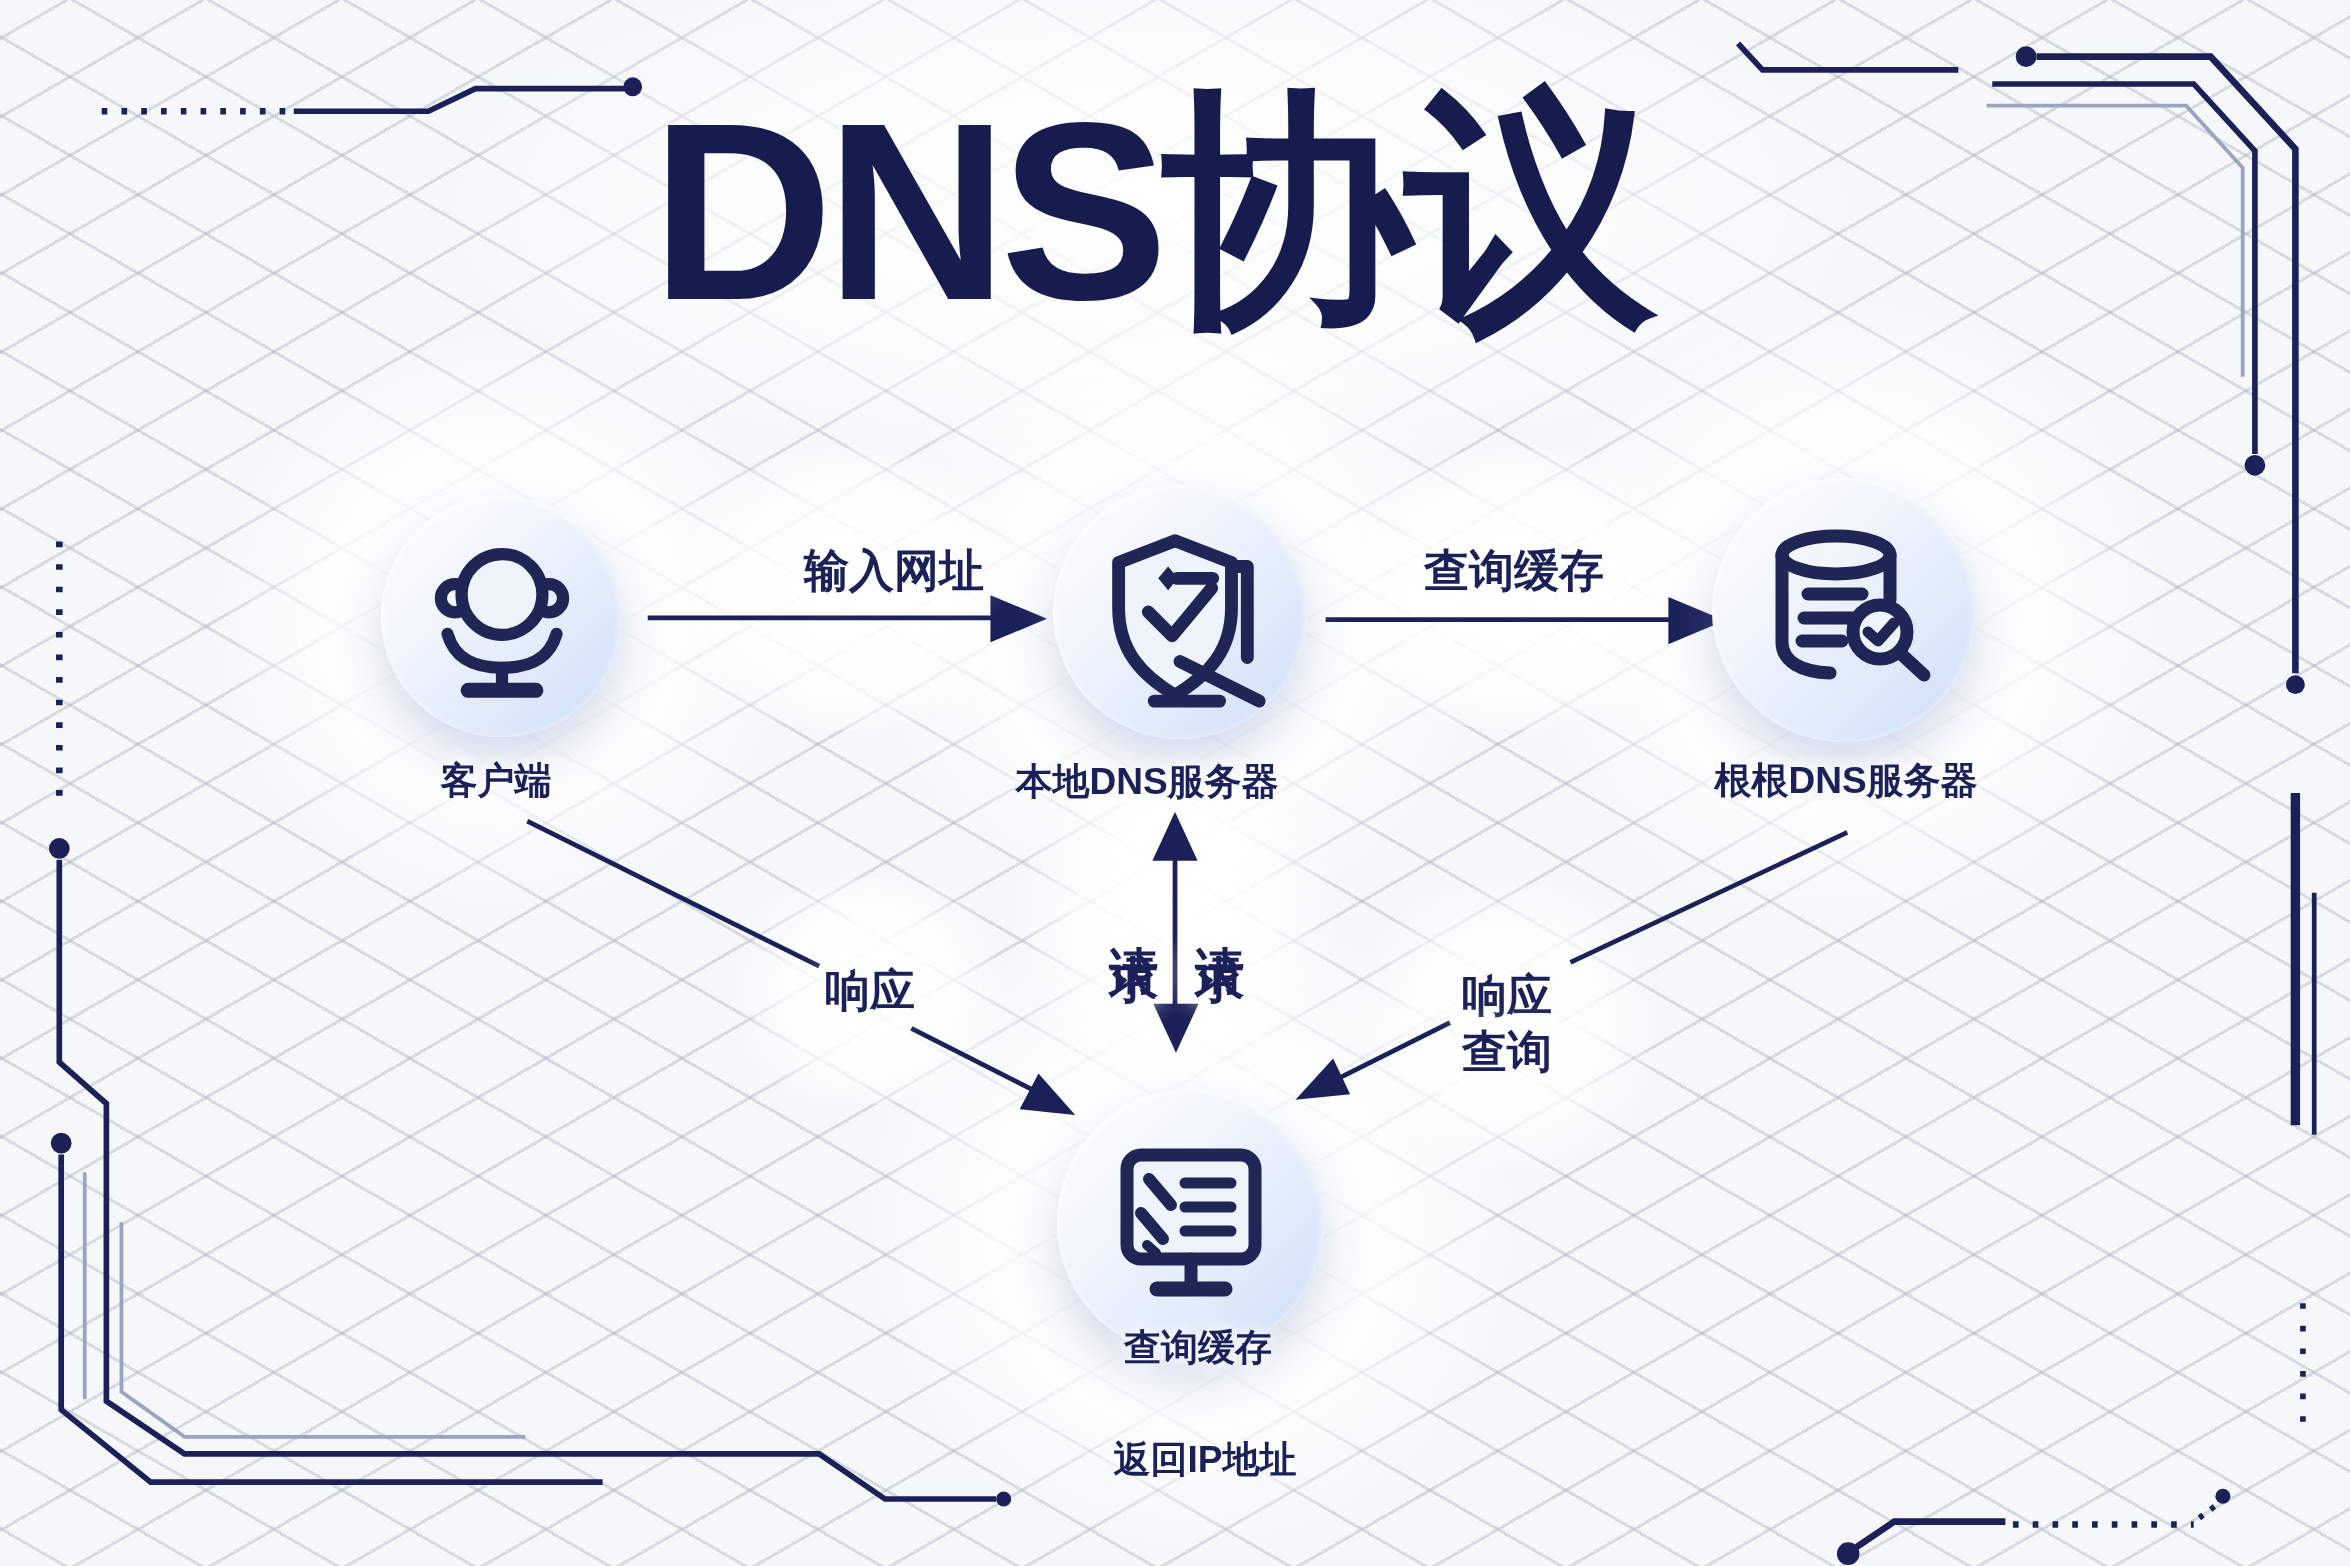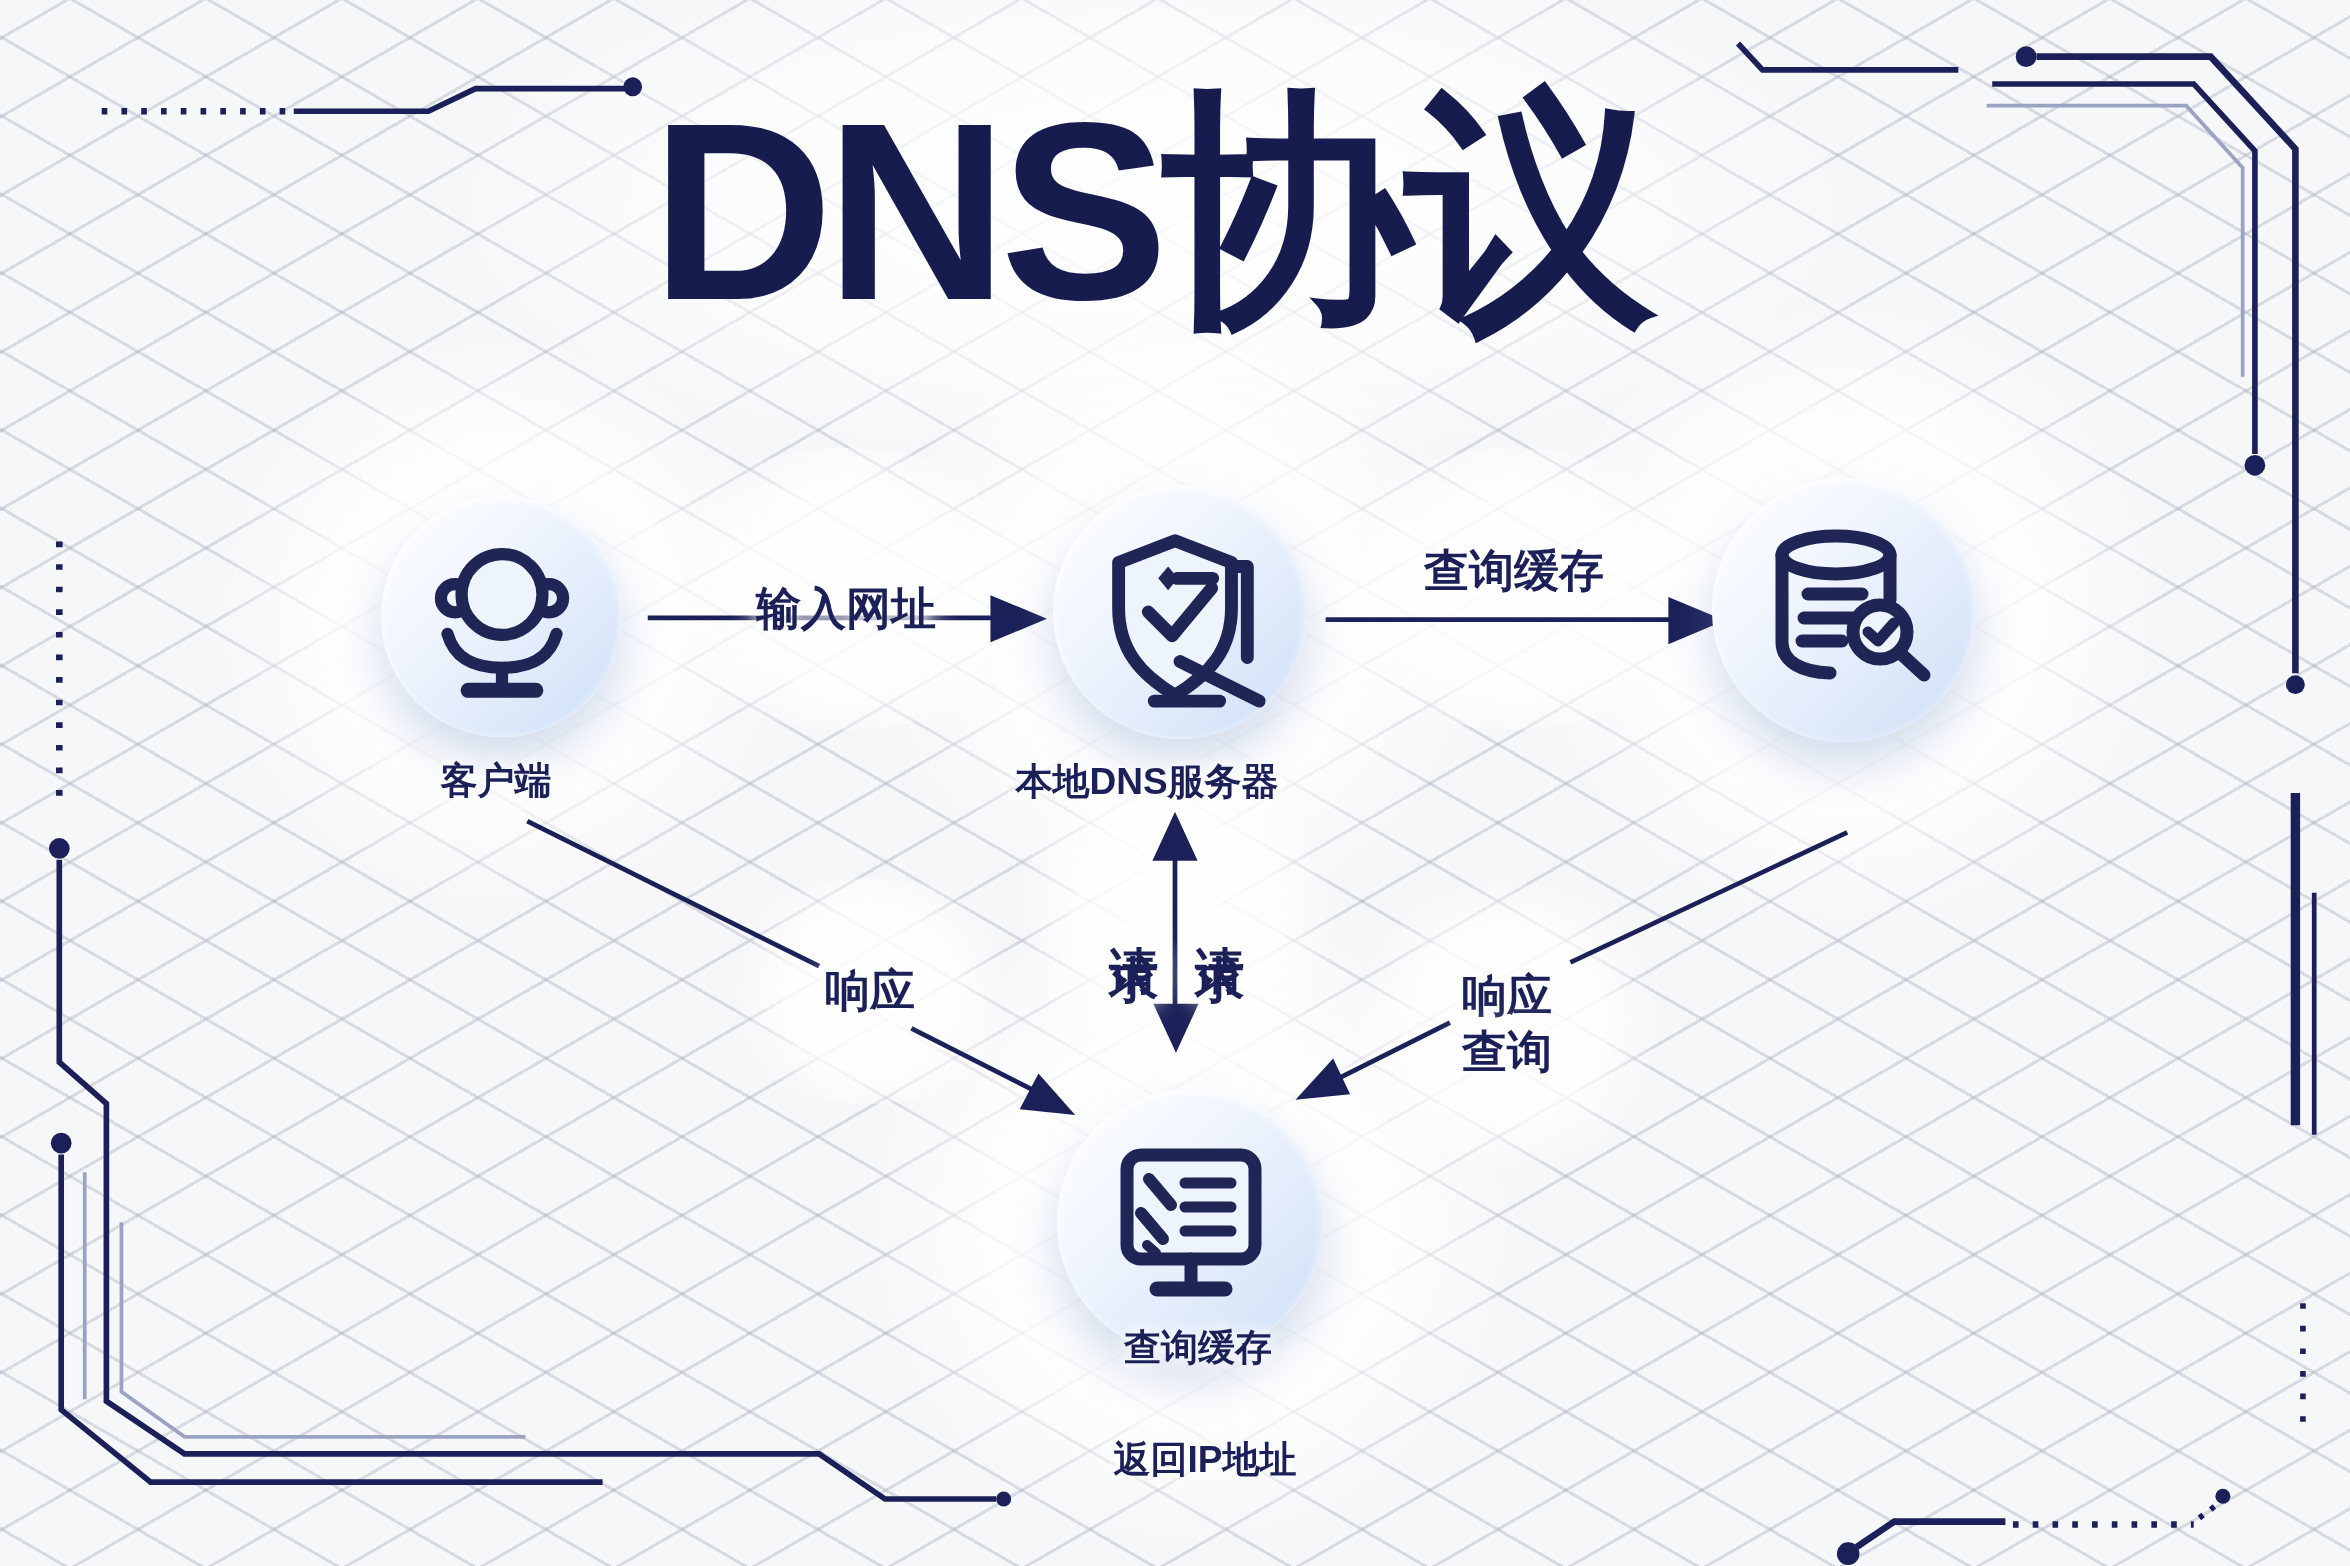--- a/index.html
+++ b/index.html
@@ -203,20 +203,21 @@
           <path d="M64,84 H118"></path>
           <path d="M60,108 H110"></path>
           <path d="M58,131 H98"></path>
           <circle cx="136" cy="122" r="27" fill="#eef4fc"></circle>
           <path d="M155,142 L180,165"></path>
           <path d="M124,122 L134,131 L150,113" stroke-width="11"></path>
         </g>
       </svg>
     </div>
   </div>
+  <div class="label" style="left:1846px;top:781px;">根根DNS服务器</div>
 
   <div class="node" style="left:1057px;top:1089px;">
     <div class="node-circle" style="width:267px;height:267px;">
       <svg width="200" height="200" viewBox="0 0 200 200">
         <g stroke="#1f2554" stroke-width="13" fill="none" stroke-linecap="round" stroke-linejoin="round">
           <rect x="36" y="32" width="128" height="104" rx="14" fill="#eef4fc"></rect>
           <path d="M94,60 H140" stroke-width="11"></path>
           <path d="M94,84 H140" stroke-width="11"></path>
           <path d="M94,108 H140" stroke-width="11"></path>
           <path d="M58,56 L80,82" stroke-width="12"></path>
@@ -224,21 +225,21 @@
           <path d="M56,122 L65,130" stroke-width="10"></path>
           <path d="M100,136 V160"></path>
           <path d="M66,166 H134" stroke-width="15"></path>
         </g>
       </svg>
     </div>
   </div>
   <div class="label" style="left:1198px;top:1348px;">查询缓存</div>
   <div class="label" style="left:1205px;top:1460px;">返回IP地址</div>
 
-  <div class="edge-label" style="left:846px;top:571px;margin-top:38px;">输入网址</div>
+  <div class="edge-label" style="left:894px;top:571px;">输入网址</div>
   <div class="edge-label" style="left:1514px;top:571px;">查询缓存</div>
   <div class="edge-label vertical" style="left:1134px;top:915px;">请求</div>
   <div class="edge-label vertical" style="left:1220px;top:915px;">请求</div>
   <div class="edge-label" style="left:870px;top:991px;">响应</div>
   <div class="edge-label" style="left:1507px;top:1024px;">
     <div>响应</div>
     <div>查询</div>
   </div>
 
 </div>

